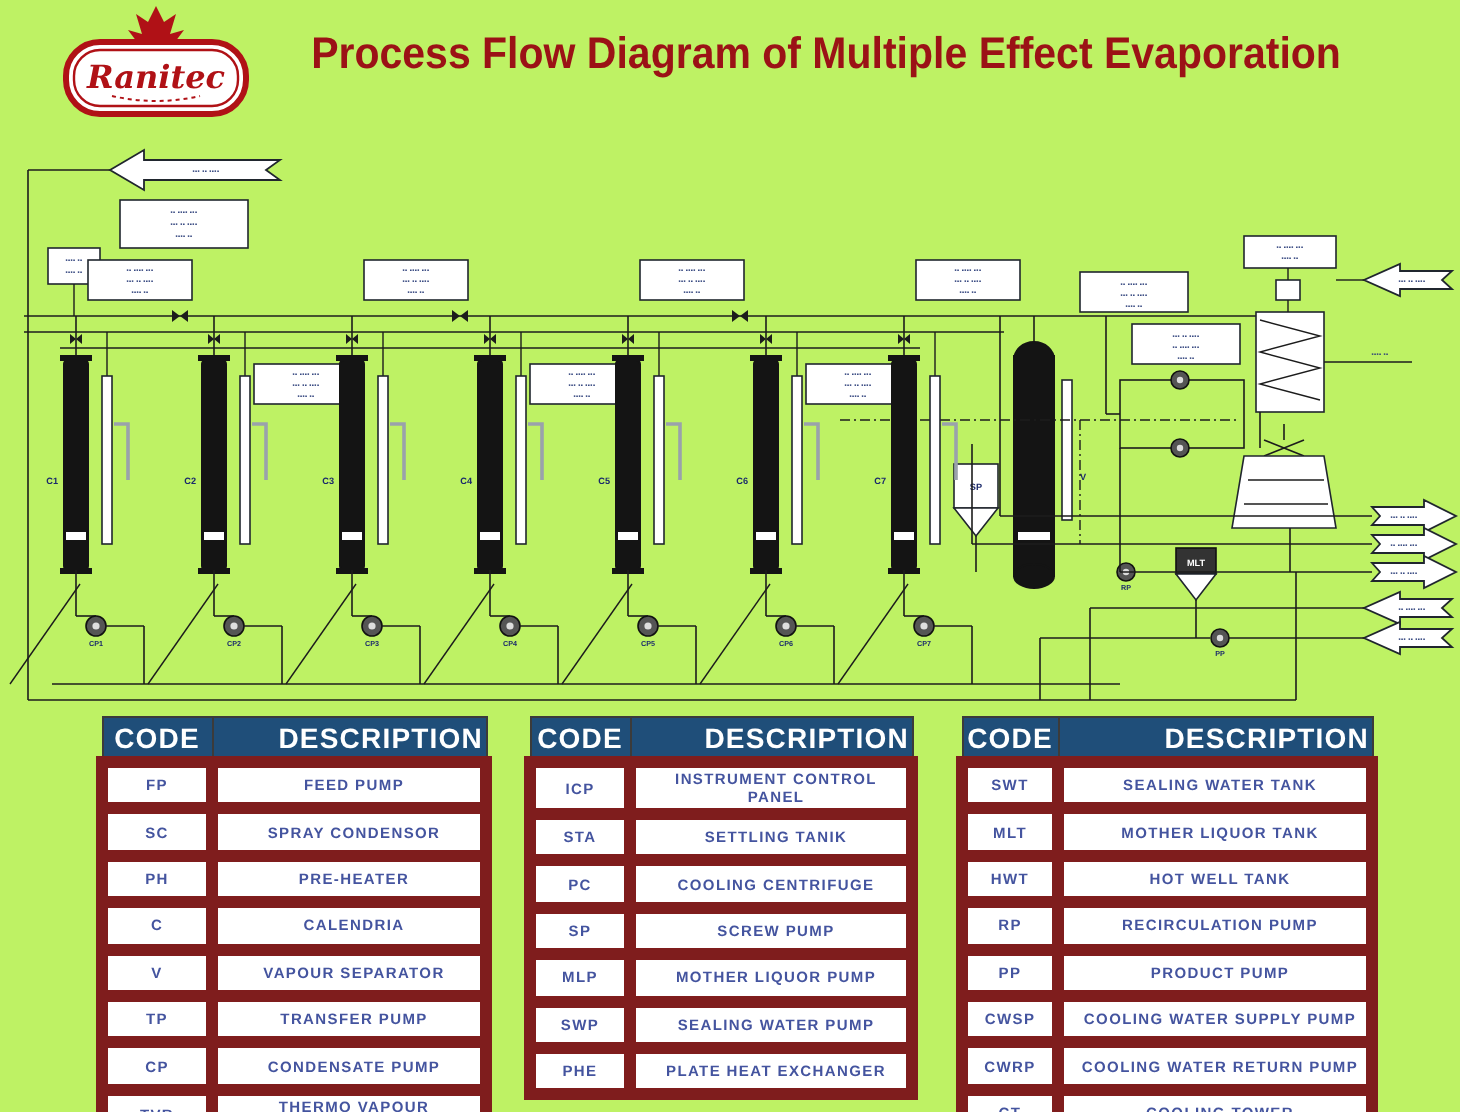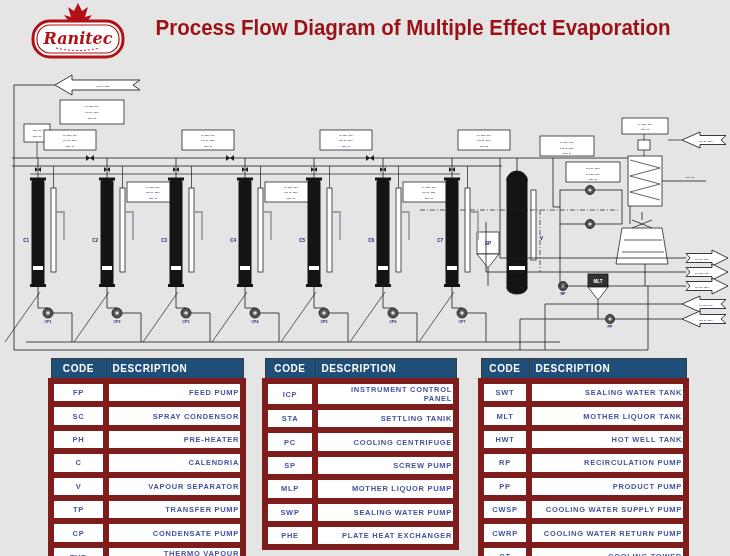--- a/index.html
+++ b/index.html
@@ -1,16 +1,16 @@
 <!DOCTYPE html>
 <html><head>
 <meta charset="utf-8">
 <style>
   html,body{margin:0;padding:0;background:#fff;}
-  .page{position:relative;width:730px;height:556px;background:#e5e5e5;overflow:hidden;
+  .page{position:relative;width:730px;height:556px;background:#bef264;overflow:hidden;
         font-family:"Liberation Sans",sans-serif;}
   
   #logo{position:absolute;left:26px;top:2px;width:104px;height:58px;}
   #title{position:absolute;left:118px;top:16px;width:590px;height:34px;
          font-size:20.5px;font-weight:bold;text-align:center;white-space:nowrap;
          letter-spacing:0px;transform:scaleY(1.08);}
   
   #pfd{position:absolute;left:0;top:60px;width:730px;height:295px;}
   #pfd line,#pfd path,#pfd polyline,#pfd rect,#pfd polygon,#pfd circle{vector-effect:none;}
   .ln{stroke:#1c1c1c;stroke-width:0.8;fill:none;}
@@ -19,27 +19,27 @@
   .dash{stroke:#1c1c1c;stroke-width:0.7;fill:none;stroke-dasharray:5 2 1 2;}
   .box{fill:#ffffff;stroke:#20262e;stroke-width:0.8;}
   .vessel{fill:#141414;stroke:#141414;}
   .micro{font-size:3px;fill:#2c3e7a;font-weight:bold;letter-spacing:.2px;}
   .tag{font-size:4.6px;fill:#1b2a6b;font-weight:bold;}
   .ptag{font-size:3.6px;fill:#1b2a6b;font-weight:bold;}
   .banner{fill:#ffffff;stroke:#20262e;stroke-width:0.9;}
   
   .legend{position:absolute;top:358px;}
   .legend table{border-collapse:collapse;table-layout:fixed;width:100%;}
-  .legend th{background:#1f4e79;color:#ffffff;font-size:10px;font-weight:bold;
+  .legend th{background:#1f4e79;color:#ffffff;font-size:14px;font-weight:bold;
              letter-spacing:.6px;border:1px solid #3b3b3b;height:17px;text-align:center;}
   .legend td{border:6px solid #7f1d1d;font-size:7.5px;font-weight:bold;color:#44549f;
              letter-spacing:.7px;height:15.4px;background:#fff;}
   .legend td.code{text-align:center;}
-  .legend td.desc,.legend th.desc{padding-left:6px;text-align:right;}
-  .legend th.desc{text-align:left;}
+  .legend td.desc,.legend th.desc{padding-left:6px;text-align:center;}
+  .legend th.desc{text-align:right;}
   #t1{left:48px;width:198px;}  #t1 .code{width:52px;}
   #t2{left:262px;width:197px;} #t2 .code{width:47px;}
   #t3{left:478px;width:211px;} #t3 .code{width:45px;}
 </style>
 </head>
 <body>
 
 <div class="page">
 
   <svg id="logo" viewBox="0 0 104 58">

